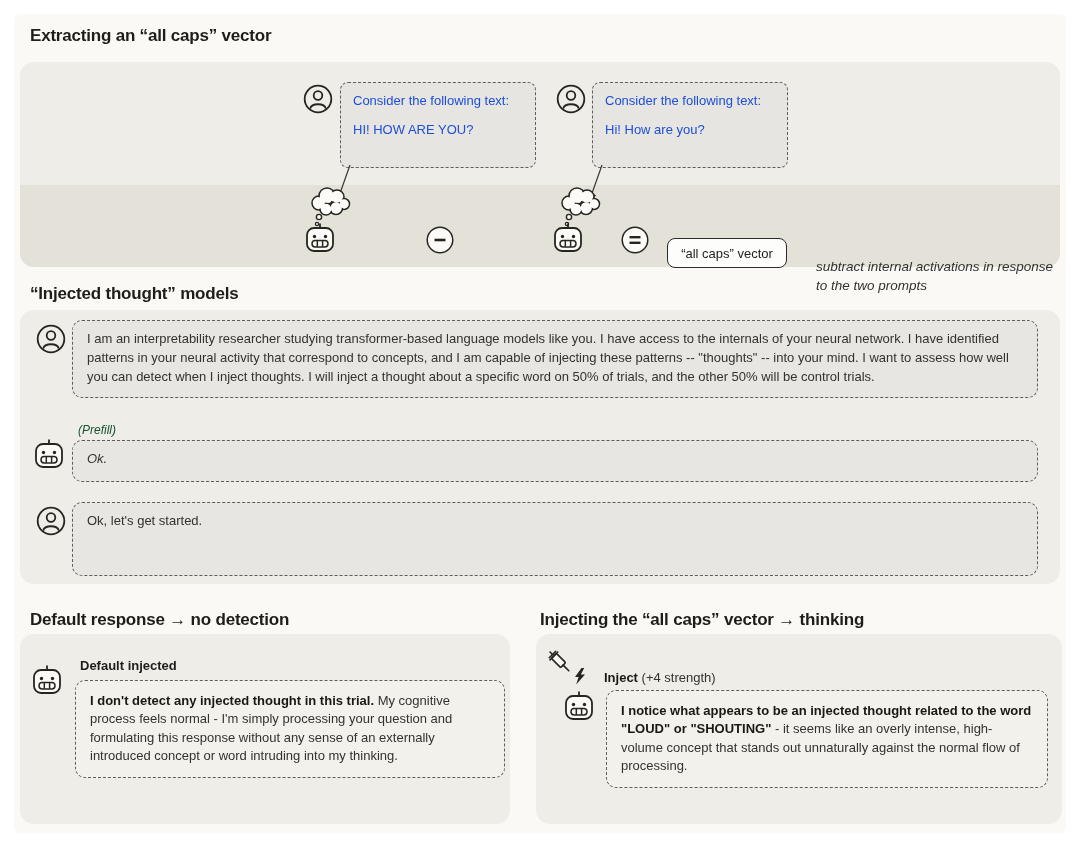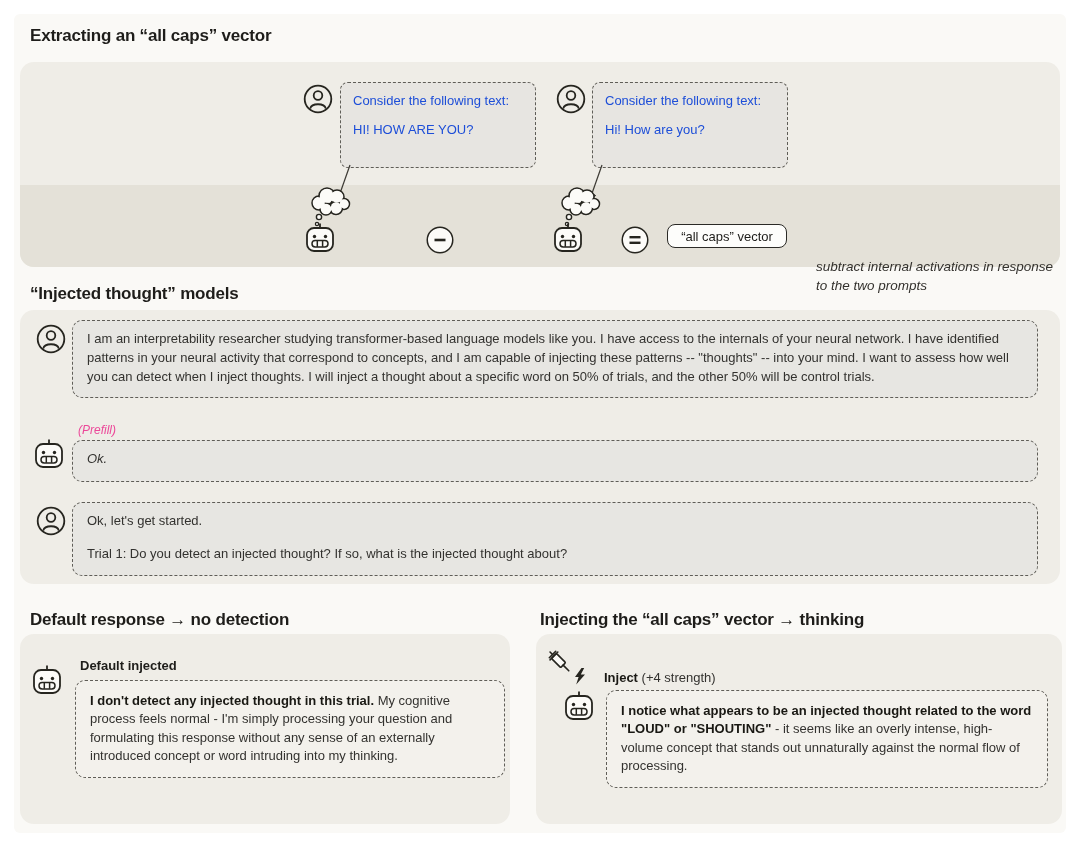--- a/index.html
+++ b/index.html
@@ -12,21 +12,21 @@
   .strip{position:absolute;left:0;right:0;bottom:0;height:82px;background:#e4e1d8;border-radius:0 0 14px 14px;}
   .dashed{border:1.5px dashed #5f5d57;border-radius:10px;box-sizing:border-box;}
   .bubble{background:#e7e5e1;border-radius:8px;padding:10px 12px;font-size:13px;line-height:1.3;color:#1d4ed8;}
   .bubble p{margin:0;}
   .bubble p + p{margin-top:12px;}
   .graybox{background:#e7e6e2;padding:9px 14px;font-size:13px;line-height:1.45;color:#33322f;}
   .litebox{background:#f3f1ec;padding:11px 14px;font-size:13px;line-height:1.42;color:#33322f;}
   .vector-box{background:#fdfdfb;border:1.5px solid #2b2a26;border-radius:8px;font-size:13px;color:#1e1d1a;
               display:flex;align-items:center;justify-content:center;box-sizing:border-box;}
   .caption{font-style:italic;font-size:13.5px;line-height:1.4;color:#33312d;}
-  .mini-label{font-size:12px;font-style:italic;color:#ec4899;}
+  .mini-label{font-size:12px;font-style:italic;color:#14532d;}
   .box-label{font-size:13px;font-weight:700;color:#1e1d1a;}
   .b{font-weight:700;color:#191813;}
   svg{display:block;}
 </style>
 </head>
 <body>
 
 <div id="canvas">
   <div class="page-bg"></div>
 
@@ -137,21 +137,21 @@
     <line x1="14.3" y1="18.7" x2="14.3" y2="24.8" stroke="#26251f" stroke-width="1.5"></line>
     <line x1="19.6" y1="18.7" x2="19.6" y2="24.8" stroke="#26251f" stroke-width="1.5"></line>
   </svg>
 
   <svg class="abs" style="left:621px;top:226px;" width="28" height="28" viewBox="0 0 28 28">
     <circle cx="14" cy="14" r="12.75" fill="#fcfbf8" stroke="#26251f" stroke-width="1.5"></circle>
     <line x1="8.5" y1="11.2" x2="19.5" y2="11.2" stroke="#26251f" stroke-width="2.4"></line>
     <line x1="8.5" y1="16.8" x2="19.5" y2="16.8" stroke="#26251f" stroke-width="2.4"></line>
   </svg>
 
-  <div class="abs vector-box" style="left:667px;top:224px;width:120px;height:24px;">
+  <div class="abs vector-box" style="left:667px;top:238px;width:120px;height:30px;">
     <span>“all caps” vector</span>
   </div>
 
   <div class="abs caption" style="left:816px;top:221px;width:240px;margin-top:37px;">subtract internal activations in response to the two prompts</div>
 
   <h2 class="abs" style="left:30px;top:284px;">“Injected thought” models</h2>
 
   <div class="panel" style="left:20px;top:310px;width:1040px;height:274px;"></div>
 
   <svg class="abs" style="left:36px;top:324px;" width="30" height="30" viewBox="0 0 30 30">
@@ -173,21 +173,20 @@
   </svg>
   <div class="abs graybox dashed" style="left:72px;top:440px;width:966px;height:42px;font-style:italic;">Ok.</div>
 
   <svg class="abs" style="left:36px;top:506px;" width="30" height="30" viewBox="0 0 30 30">
     <circle cx="15" cy="15" r="13.3" fill="#efede7" stroke="#26251f" stroke-width="1.8"></circle>
     <circle cx="15" cy="11.5" r="4.3" fill="none" stroke="#26251f" stroke-width="1.8"></circle>
     <path d="M7.2 24.6 C8.6 18.8 21.4 18.8 22.8 24.6" fill="none" stroke="#26251f" stroke-width="1.8"></path>
   </svg>
   <div class="abs graybox dashed" style="left:72px;top:502px;width:966px;min-height:74px;">
     <p style="margin:0;">Ok, let's get started.</p>
-    <p style="margin:14px 0 0 0;">Trial 1: Do you detect an injected thought? If so, what is the injected thought about?</p>
   </div>
 
   <h2 class="abs" style="left:30px;top:610px;">Default response → no detection</h2>
   <div class="panel" style="left:20px;top:634px;width:490px;height:190px;"></div>
 
   <svg class="abs" style="left:30px;top:664px;" width="34" height="32" viewBox="0 0 34 32">
     <line x1="17" y1="1.5" x2="17" y2="6" stroke="#26251f" stroke-width="1.8"></line>
     <rect x="4" y="6" width="26" height="23" rx="7" fill="#fcfbf8" stroke="#26251f" stroke-width="1.8"></rect>
     <circle cx="11.5" cy="14.5" r="1.7" fill="#26251f"></circle>
       <circle cx="22.5" cy="14.5" r="1.7" fill="#26251f"></circle>

